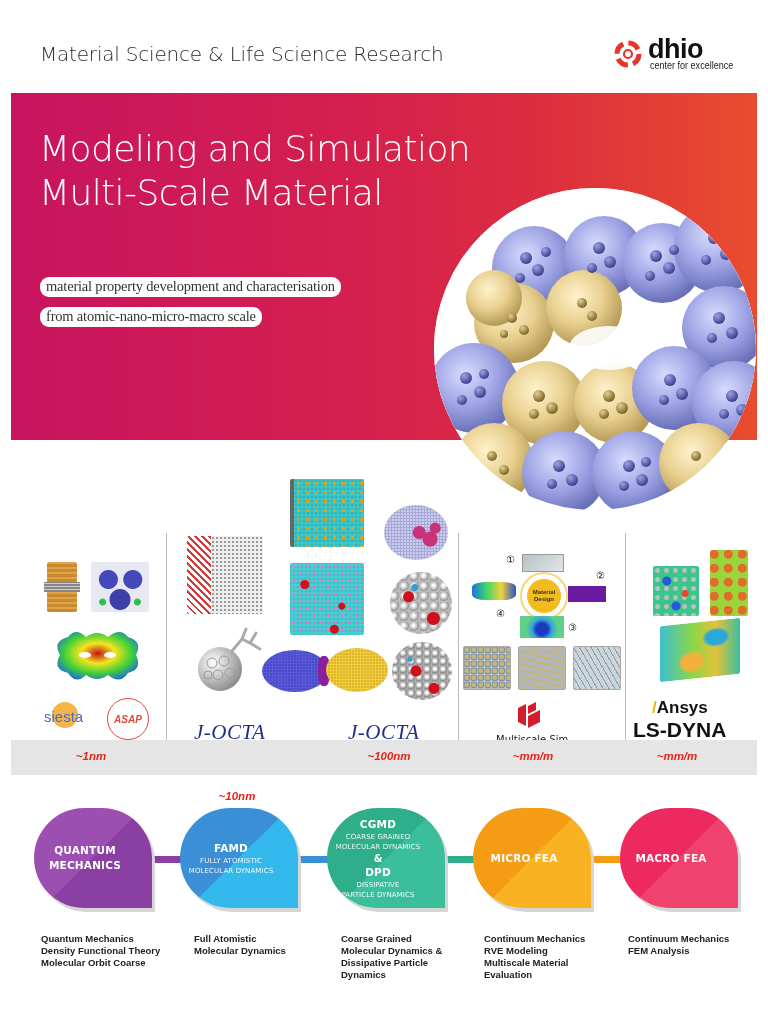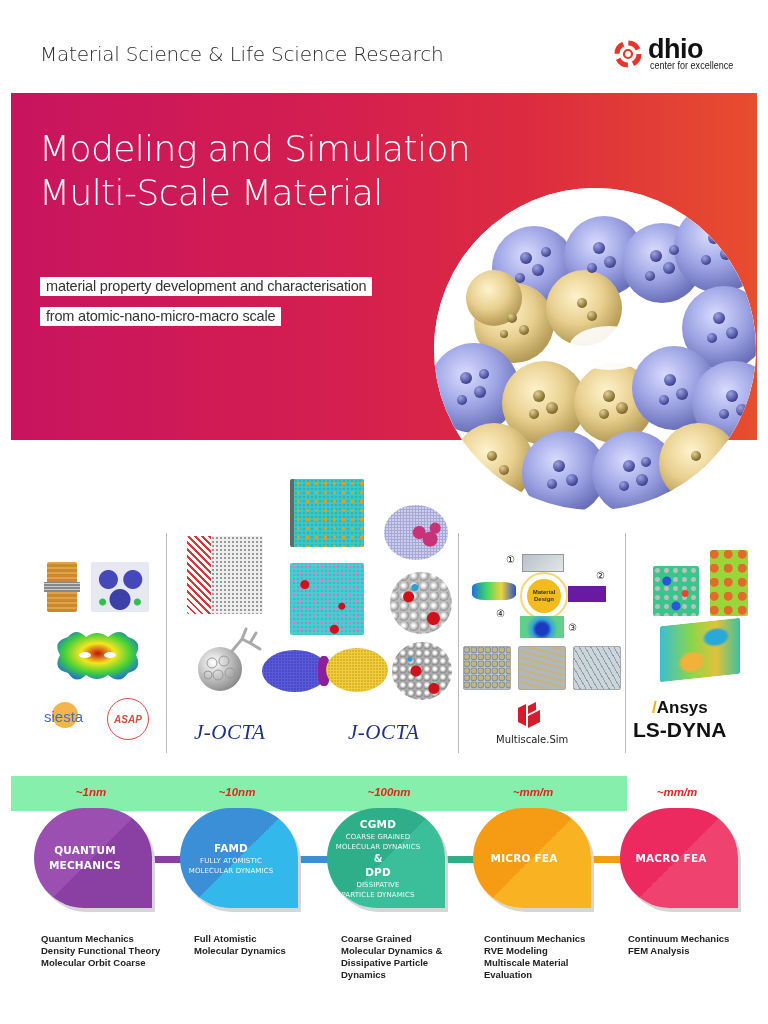--- a/index.html
+++ b/index.html
@@ -9,33 +9,33 @@
   
   .header-title { position: absolute; left: 40px; top: 42px; font-size: 20px; color: #2a2a2a; font-family: "DejaVu Sans", sans-serif; font-weight: 300; letter-spacing: -0.2px; }
   .logo { position: absolute; left: 614px; top: 38px; width: 150px; height: 36px; }
   .logo-mark { position: absolute; left: 0; top: 2px; width: 28px; height: 28px; }
   .logo-word { position: absolute; left: 34px; top: -4px; font-size: 27px; font-weight: bold; color: #111; font-family: "Liberation Sans", sans-serif; letter-spacing: -0.5px; }
   .logo-tag { position: absolute; left: 36px; top: 21px; font-size: 11px; color: #222; font-family: "Liberation Sans Narrow", "Liberation Sans", sans-serif; white-space: nowrap; transform: scaleX(0.82); transform-origin: left; }
 
   
   .hero { position: absolute; left: 11px; top: 93px; width: 746px; height: 347px; background: linear-gradient(90deg, #c8145f 0%, #d41f4f 45%, #dc2c3f 70%, #e84d2e 100%); }
   .hero-title { position: absolute; left: 28px; top: 34px; color: #fff; font-size: 36px; line-height: 44px; font-family: "DejaVu Sans", sans-serif; font-weight: 300; letter-spacing: -0.6px; }
-  .hero-tag { position: absolute; left: 29px; background: #fff; color: #333; font-size: 14.5px; padding: 1px 6px 2px 6px; font-family: Liberation Sans, sans-serif; letter-spacing: -0.2px; }
+  .hero-tag { position: absolute; left: 29px; background: #fff; color: #333; font-size: 14.5px; padding: 1px 6px 2px 6px; font-family: Liberation Serif, serif; letter-spacing: -0.2px; border-radius: 9px; }
   .hero-tag.t1 { top: 184px; }
   .hero-tag.t2 { top: 214px; }
 
   .hero-circle { position: absolute; left: 434px; top: 188px; width: 322px; height: 322px; border-radius: 50%; overflow: hidden; background: #fff; }
 
   
   .divider { position: absolute; width: 1px; background: #bcbcbc; }
   .thumb { position: absolute; border-radius: 2px; }
   .tool-logo { position: absolute; }
 
   
-  .scale-band { position: absolute; left: 11px; top: 776px; width: 616px; height: 35px; background: #86efac; }
+  .scale-band { position: absolute; left: 11px; top: 740px; width: 746px; height: 35px; background: #e5e5e5; }
   .scale-label { position: absolute; top: 10px; width: 120px; text-align: center; color: #e5241b; font-weight: bold; font-style: italic; font-size: 11.5px; font-family: "Liberation Sans", sans-serif; }
 
   
   .connector { position: absolute; height: 7px; top: 856px; }
   .drop { position: absolute; top: 808px; width: 118px; height: 100px; border-radius: 59px 59px 0 59px; overflow: hidden; box-shadow: 3px 4px 0 #d6d6d6; }
   .drop .shade { position: absolute; inset: 0; }
   .drop-text { position: absolute; inset: 0; display: flex; flex-direction: column; align-items: center; justify-content: center; color: #fff; text-align: center; padding-right: 16px; }
   .drop-main { font-weight: bold; font-size: 10.5px; line-height: 15px; letter-spacing: 0.2px; font-family: "DejaVu Sans", sans-serif; }
   .drop-sub { font-size: 7px; line-height: 10px; opacity: 0.92; font-family: "DejaVu Sans", sans-serif; letter-spacing: 0.1px; }
   .drop-amp { font-weight: bold; font-size: 10px; line-height: 13px; font-family: "DejaVu Sans", sans-serif; }
@@ -263,21 +263,21 @@
   <div class="thumb" style="left:710px; top:550px; width:38px; height:66px; background: radial-gradient(circle at 30% 30%, #e26a2a 0 4px, transparent 5px) 0 0/14px 14px, #9ad63a;"></div>
   <div class="thumb" style="left:660px; top:622px; width:80px; height:56px; background: radial-gradient(ellipse at 40% 70%, #f0b23a 0 10px, transparent 14px), radial-gradient(ellipse at 70% 30%, #2aa8d8 0 10px, transparent 14px), linear-gradient(90deg, #3cbfd0, #8ad64a 40%, #e2c23a 70%, #3cc0a0); transform: skewY(-6deg);"></div>
   <div style="position:absolute; left:652px; top:698px; font-size:17px; font-weight:bold; color:#111; font-family:'Liberation Sans', sans-serif;">
     <span style="color:#f2b40f;">/</span><span>Ansys</span>
   </div>
   <div style="position:absolute; left:633px; top:718px; font-size:21px; font-weight:bold; color:#111; font-family:'Liberation Sans', sans-serif;">LS-DYNA</div>
 </div>
 
 <div class="scale-band">
   <div class="scale-label" style="left:20px;">~1nm</div>
-  <div class="scale-label" style="left:166px;">~10nm</div>
+  <div class="scale-label" style="left:166px;margin-top:40px;">~10nm</div>
   <div class="scale-label" style="left:318px;">~100nm</div>
   <div class="scale-label" style="left:462px;">~mm/m</div>
   <div class="scale-label" style="left:606px;">~mm/m</div>
 </div>
 
 <div class="connector" style="left:150px; width:34px; background:#8a3fa3;"></div>
 <div class="connector" style="left:295px; width:36px; background:#3a8fd6;"></div>
 <div class="connector" style="left:443px; width:34px; background:#2fae8a;"></div>
 <div class="connector" style="left:588px; width:36px; background:#f59c14;"></div>
 

